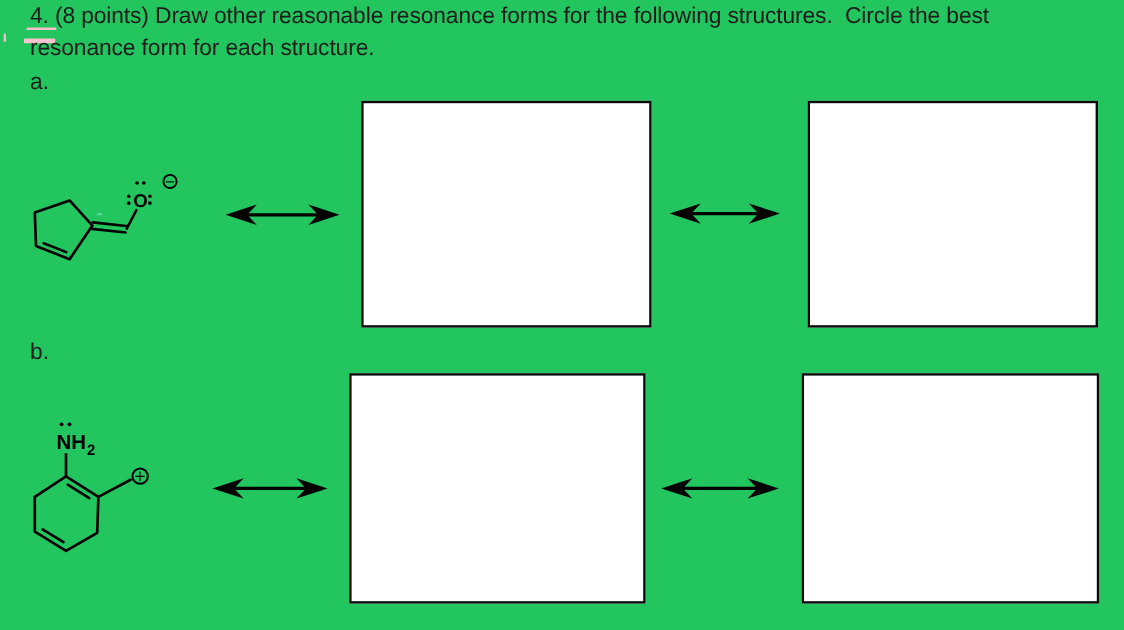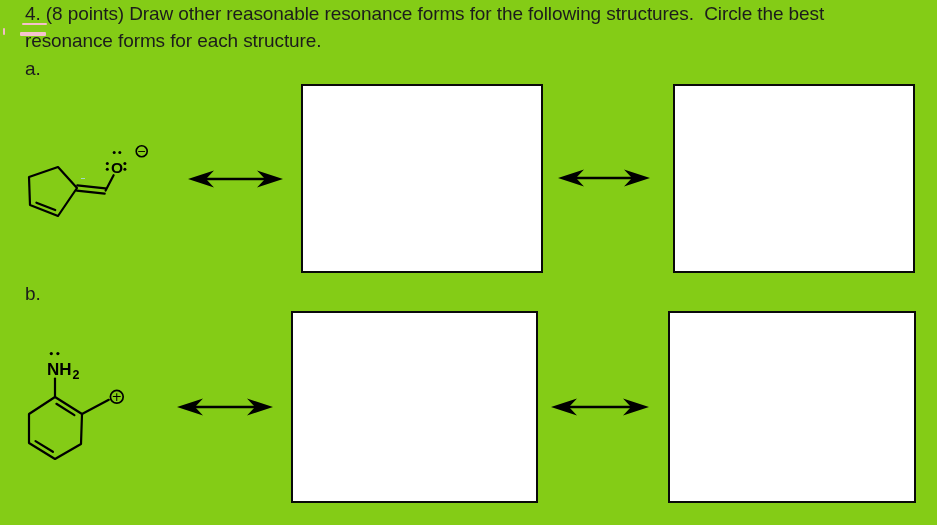--- a/index.html
+++ b/index.html
@@ -1,20 +1,20 @@
 <!DOCTYPE html>
 <html><head>
 <meta charset="utf-8">
 <style>
   html, body { margin: 0; padding: 0; background: #ffffff; }
   #page {
     position: relative;
     width: 937px;
     height: 525px;
-    background: #84cc16;
+    background: #22c55e;
     font-family: "Liberation Sans", sans-serif;
     overflow: hidden;
   }
   .title-block {
     position: absolute;
     left: 25px;
     top: 0px;
     z-index: 2;
     color: #1c1c1c;
     font-size: 19px;
@@ -80,21 +80,21 @@
 
 <div id="page">
 
   <div class="proof-mark" id="proof-underline-4"></div>
   <div class="proof-mark" id="proof-highlight-res"></div>
   <div class="proof-mark" id="proof-edge-tick"></div>
   <div id="artifact-blue"></div>
 
   <div class="title-block">
     <div class="title-line">4. (8 points) Draw other reasonable resonance forms for the following structures.  Circle the best</div>
-    <div class="title-line">resonance forms for each structure.</div>
+    <div class="title-line">resonance form for each structure.</div>
   </div>
 
   <div class="section-label" id="label-a">a.</div>
   <div class="section-label" id="label-b">b.</div>
 
   <div class="answer-box" id="box-a1"></div>
   <div class="answer-box" id="box-a2"></div>
   <div class="answer-box" id="box-b1"></div>
   <div class="answer-box" id="box-b2"></div>
 

